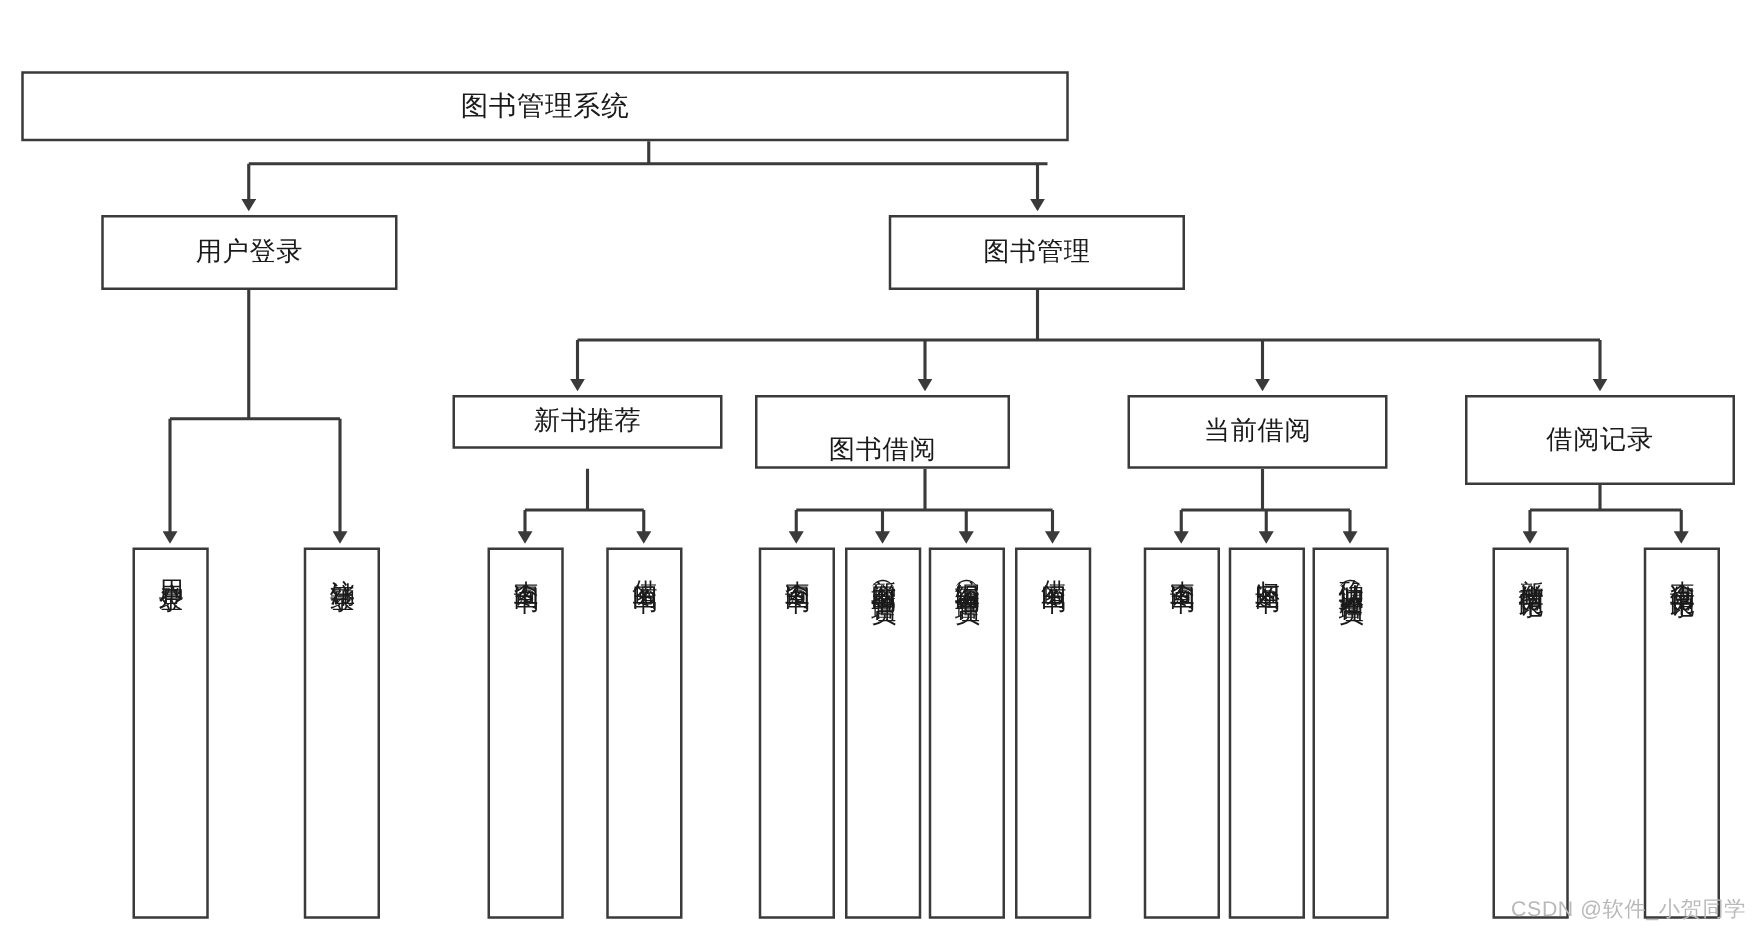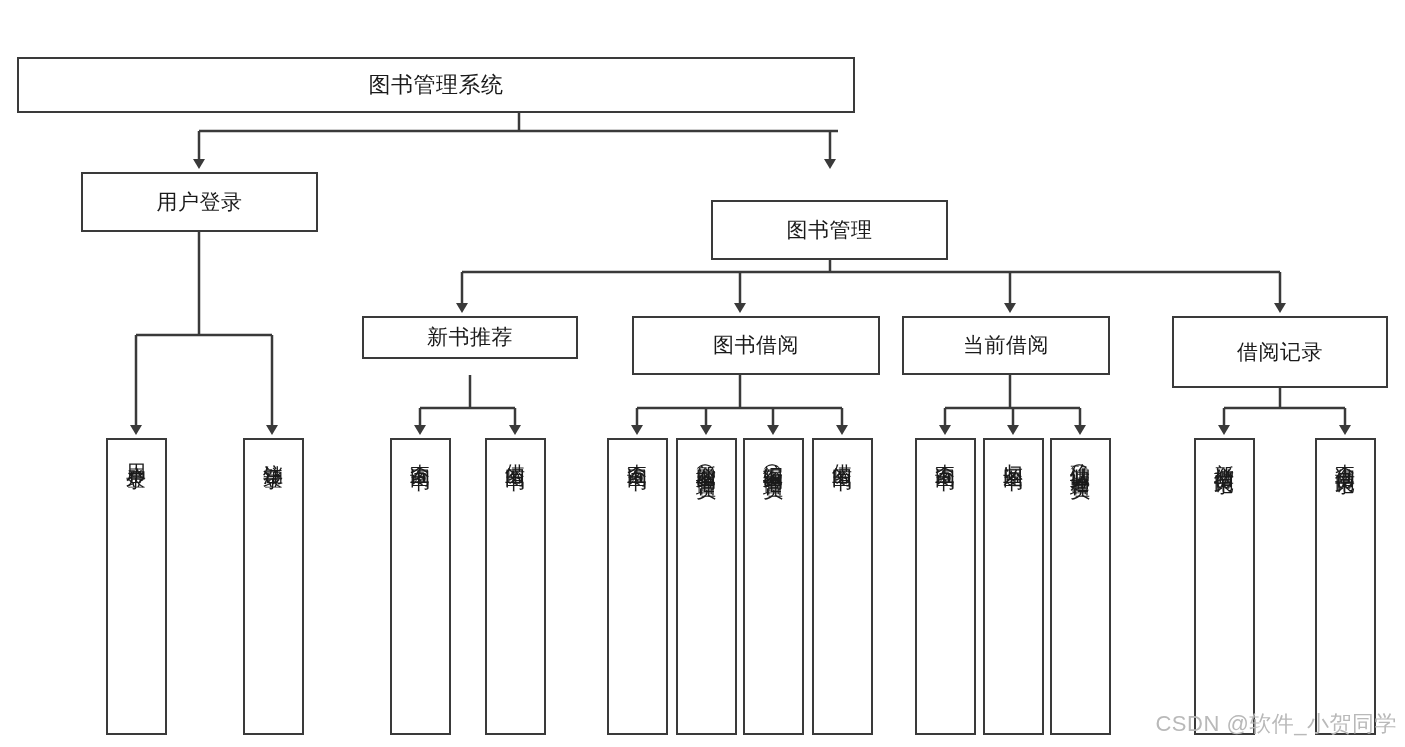--- a/index.html
+++ b/index.html
@@ -55,21 +55,21 @@
     text-orientation: upright;
     font-size: 20px;
     letter-spacing: 2.5px;
     line-height: 1;
     white-space: nowrap;
   }
   .watermark {
     position: absolute;
     right: 8px;
     bottom: 8px;
-    font-size: 22px;
+    font-size: 17px;
     color: #b9b9b9;
     white-space: nowrap;
     letter-spacing: 0.5px;
     pointer-events: none;
   }
 </style>
 </head>
 <body>
 
 <div id="diagram-root">
@@ -125,27 +125,27 @@
     </g>
   </svg>
 
   <div class="node-box node-root" id="node-root" style="left: 17px; top: 13px; width: 838px; height: 56px; margin-top: 44px;">
     <span class="node-label">图书管理系统</span>
   </div>
 
   <div class="node-box node-branch" id="branch-0" style="left: 81px; top: 172px; width: 237px; height: 60px;">
     <span class="node-label">用户登录</span>
   </div>
-  <div class="node-box node-branch" id="branch-1" style="left: 711px; top: 172px; width: 237px; height: 60px; margin-top: 28px;">
+  <div class="node-box node-branch" id="branch-1" style="left: 711px; top: 172px; width: 237px; height: 60px;">
     <span class="node-label">图书管理</span>
   </div>
   <div class="node-box node-branch" id="branch-2" style="left: 362px; top: 316px; width: 216px; height: 43px;">
     <span class="node-label">新书推荐</span>
   </div>
-  <div class="node-box node-branch" id="branch-3" style="left: 632px; top: 316px; width: 248px; height: 59px;">
+  <div class="node-box node-branch" id="branch-3" style="left: 604px; top: 316px; width: 204px; height: 59px; align-items: flex-end;">
     <span class="node-label">图书借阅</span>
   </div>
   <div class="node-box node-branch" id="branch-4" style="left: 902px; top: 316px; width: 208px; height: 59px;">
     <span class="node-label">当前借阅</span>
   </div>
   <div class="node-box node-branch" id="branch-5" style="left: 1172px; top: 316px; width: 216px; height: 72px;">
     <span class="node-label">借阅记录</span>
   </div>
 
   <div class="node-box node-leaf" id="leaf-0" style="left: 106px; top: 438px; width: 61px; height: 297px;">

